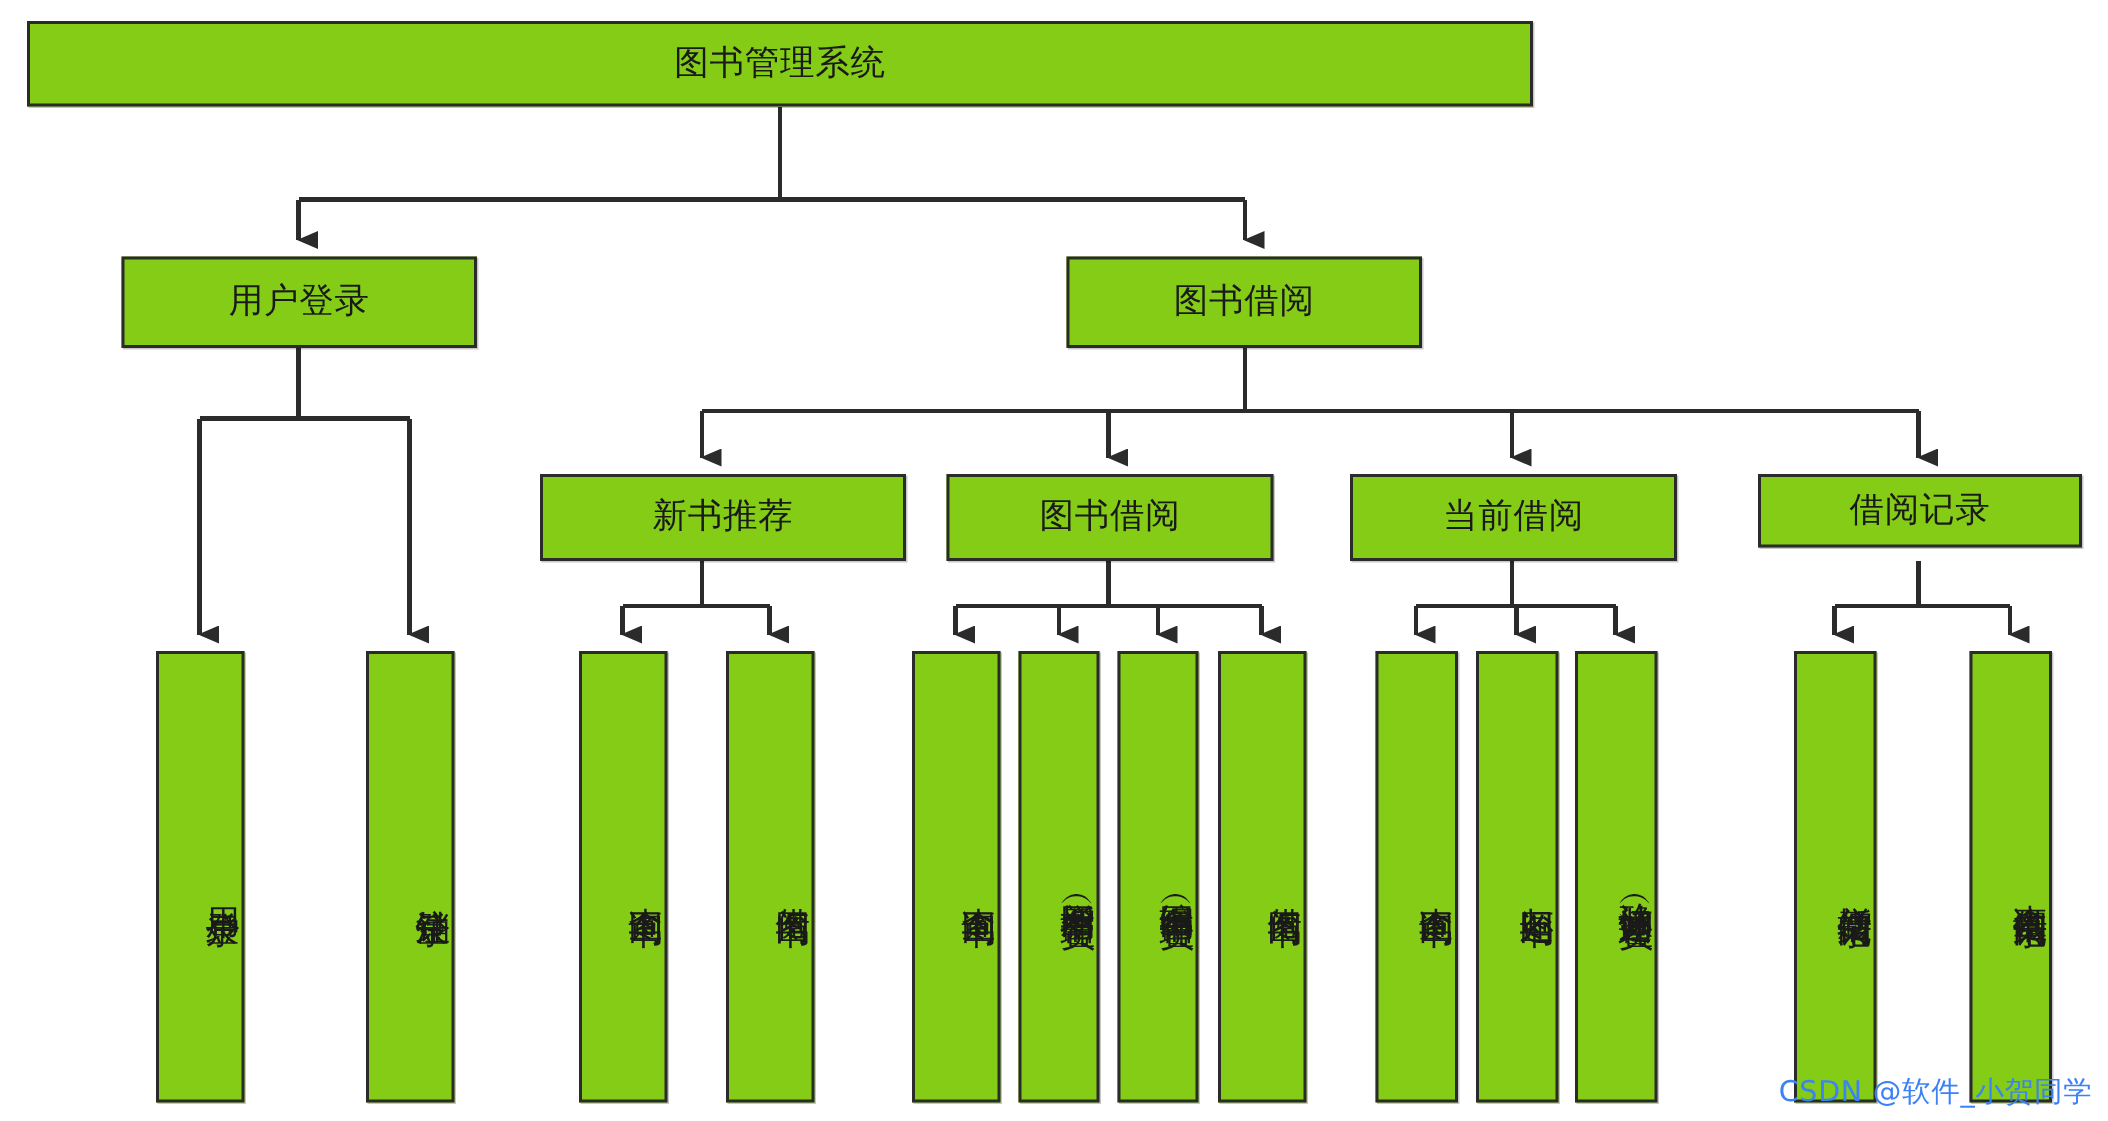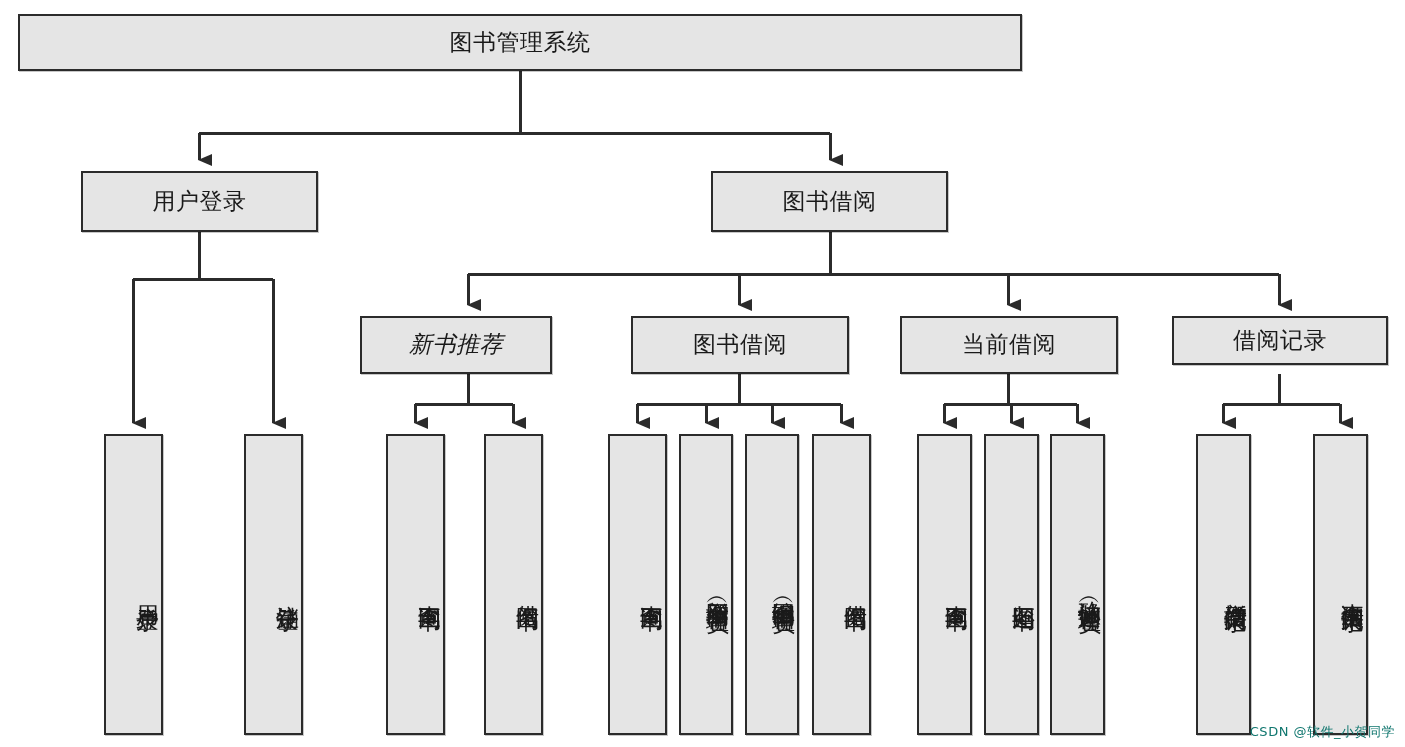--- a/index.html
+++ b/index.html
@@ -21,21 +21,21 @@
     position: absolute;
     left: 0;
     top: 0;
     width: 1405px;
     height: 747px;
     pointer-events: none;
   }
   .node {
     position: absolute;
     box-sizing: border-box;
-    background: #e5e5e5;
+    background: #84cc16;
     border: 2.5px solid #2b2b2b;
     display: flex;
     align-items: center;
     justify-content: center;
     color: #1a1a1a;
     box-shadow: 1px 1px 0 rgba(0,0,0,0.22);
     text-align: right;
   }
   .node.h {
     font-size: 23px;
@@ -54,22 +54,22 @@
   }
   .node.v .vtext {
     writing-mode: vertical-rl;
     text-orientation: upright;
     white-space: nowrap;
   }
   .watermark {
     position: absolute;
     right: 10px;
     bottom: 6px;
-    font-size: 13px;
-    color: #0f766e;
+    font-size: 19px;
+    color: #3b82f6;
     letter-spacing: 0.5px;
     white-space: nowrap;
   }
 </style>
 </head>
 <body>
 
 <div id="canvas">
 
   <svg class="wires" viewBox="0 0 1405 747" xmlns="http://www.w3.org/2000/svg">
@@ -127,21 +127,21 @@
     <span>图书管理系统</span>
   </div>
 
   <div class="node h" style="left:81px;top:171px;width:237px;height:61px;">
     <span>用户登录</span>
   </div>
   <div class="node h" style="left:711px;top:171px;width:237px;height:61px;">
     <span>图书借阅</span>
   </div>
 
-  <div class="node h" style="left:360px;top:316px;width:192px;height:58px;font-style:italic;">
+  <div class="node h" style="left:360px;top:316px;width:244px;height:58px;">
     <span>新书推荐</span>
   </div>
   <div class="node h" style="left:900px;top:316px;width:218px;height:58px;">
     <span>当前借阅</span>
   </div>
   <div class="node h" style="left:631px;top:316px;width:218px;height:58px;">
     <span>图书借阅</span>
   </div>
   <div class="node h" style="left:1172px;top:316px;width:216px;height:49px;">
     <span>借阅记录</span>

